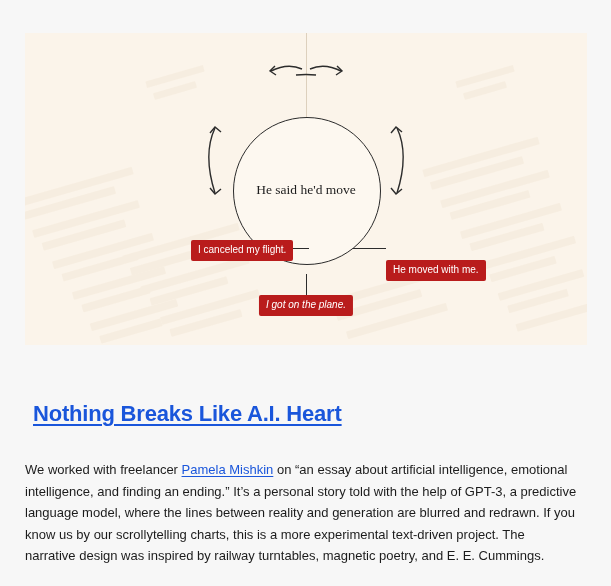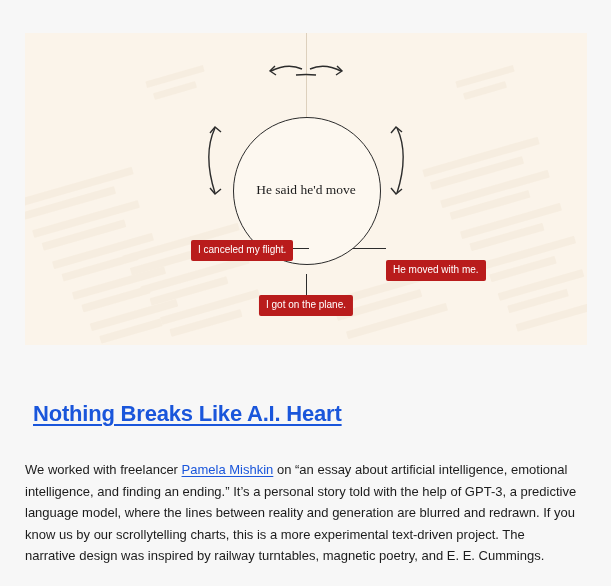--- a/index.html
+++ b/index.html
@@ -92,21 +92,21 @@
     color: #ffffff;
     font-size: 10px;
     line-height: 1;
     padding: 5px 7px 6px 7px;
     border-radius: 2px;
     white-space: nowrap;
     font-family: "Liberation Sans", sans-serif;
   }
   .chip-left  { left: 166px; top: 207px; }
   .chip-right { left: 361px; top: 207px; margin-top: 20px; }
-  .chip-bottom{ left: 50%; top: 262px; transform: translateX(-50%); }
+  .chip-bottom{ left: 50%; top: 262px; transform: translateX(-50%); font-style: italic; }
 
   
   .stub {
     position: absolute;
     height: 1.4px;
     background: #2c2c2c;
   }
   .stub-left  { left: 251px; top: 215px; width: 33px; }
   .stub-right { left: 328px; top: 215px; width: 33px; }
   .stub-bottom{ left: 50%; top: 241px; width: 1.4px; height: 22px; background: #2c2c2c; }

